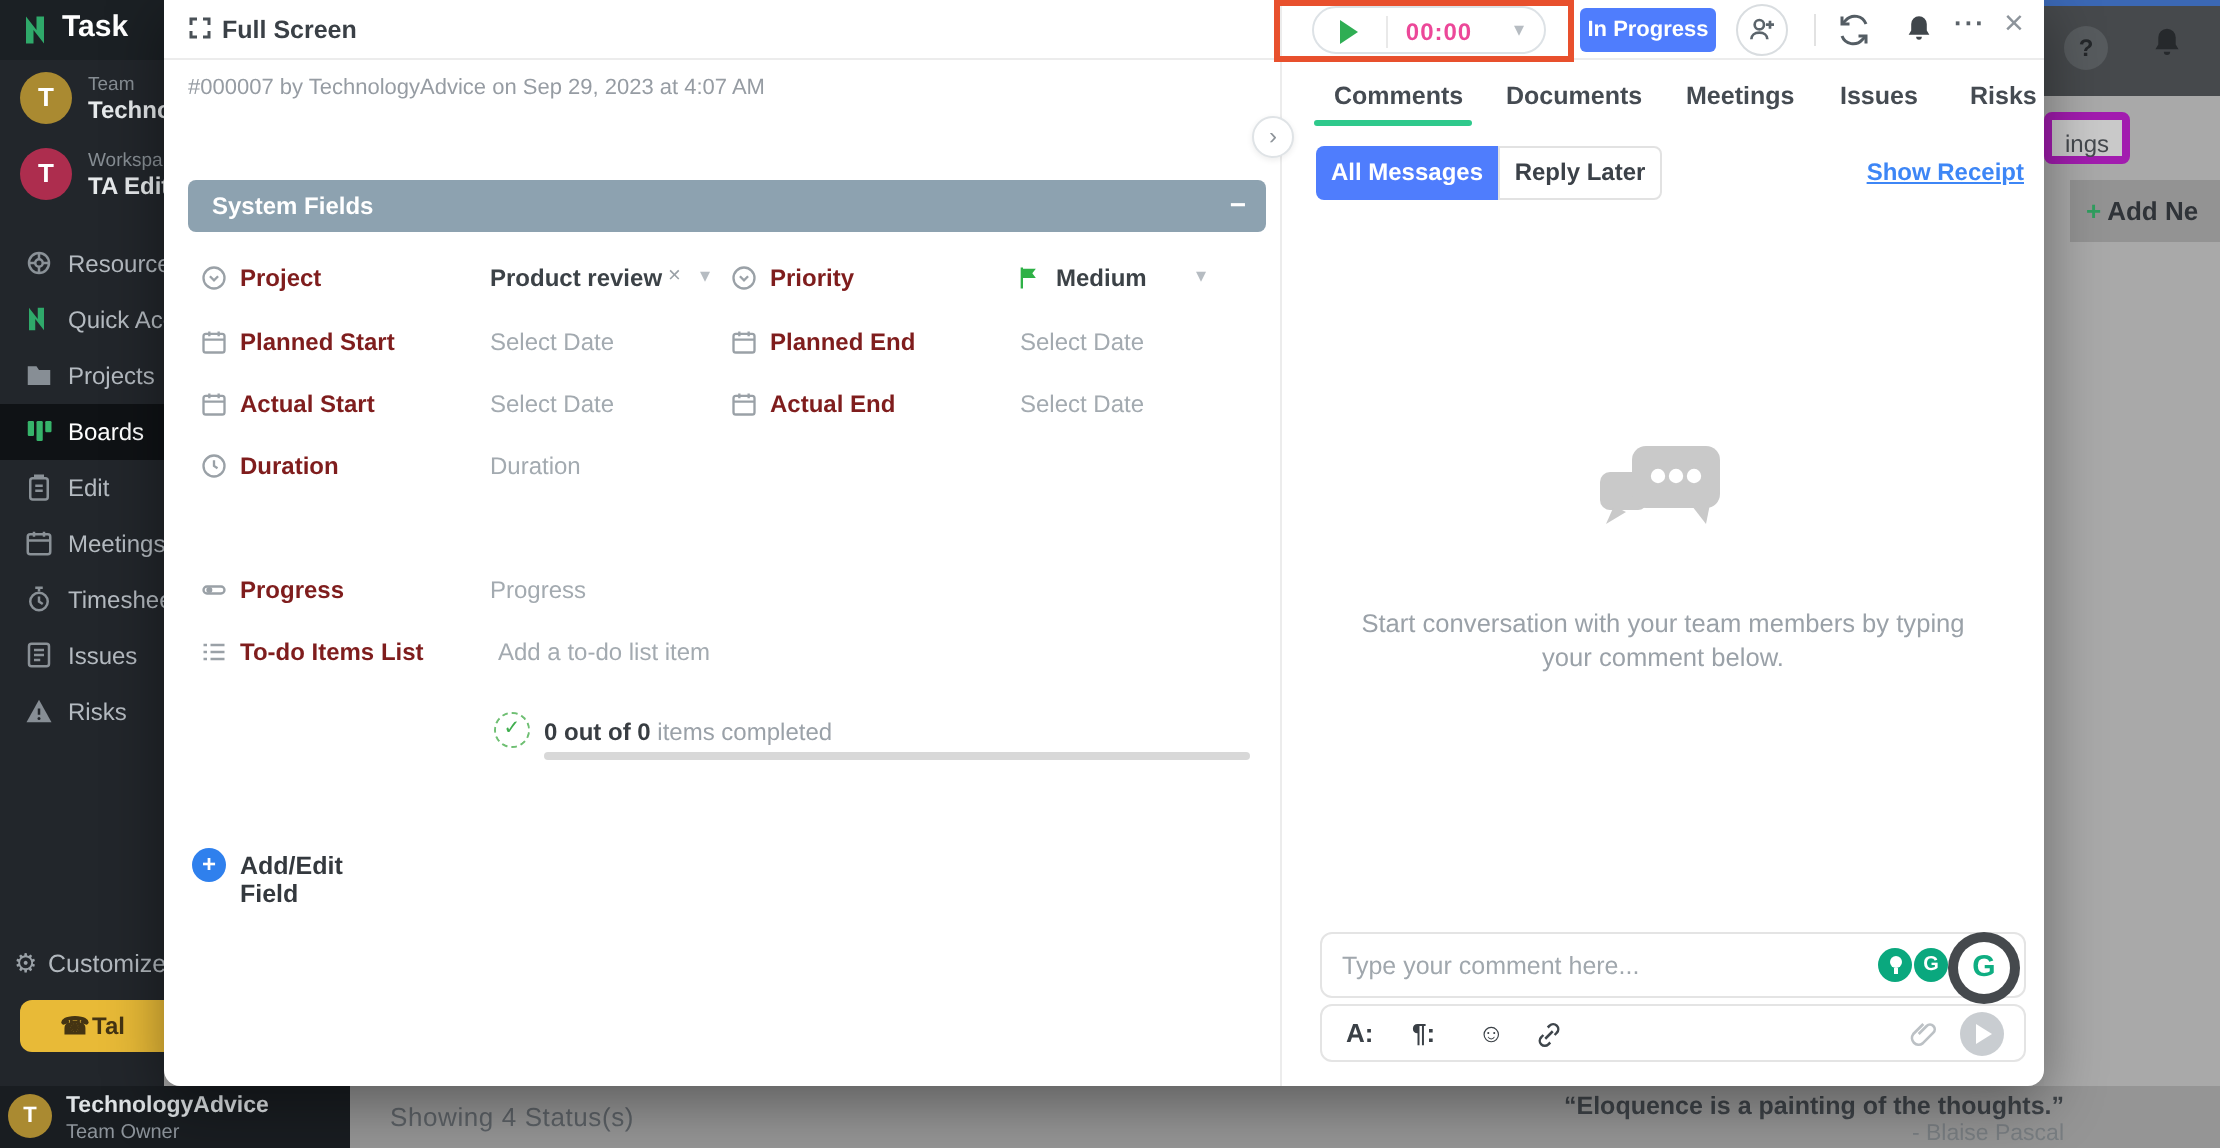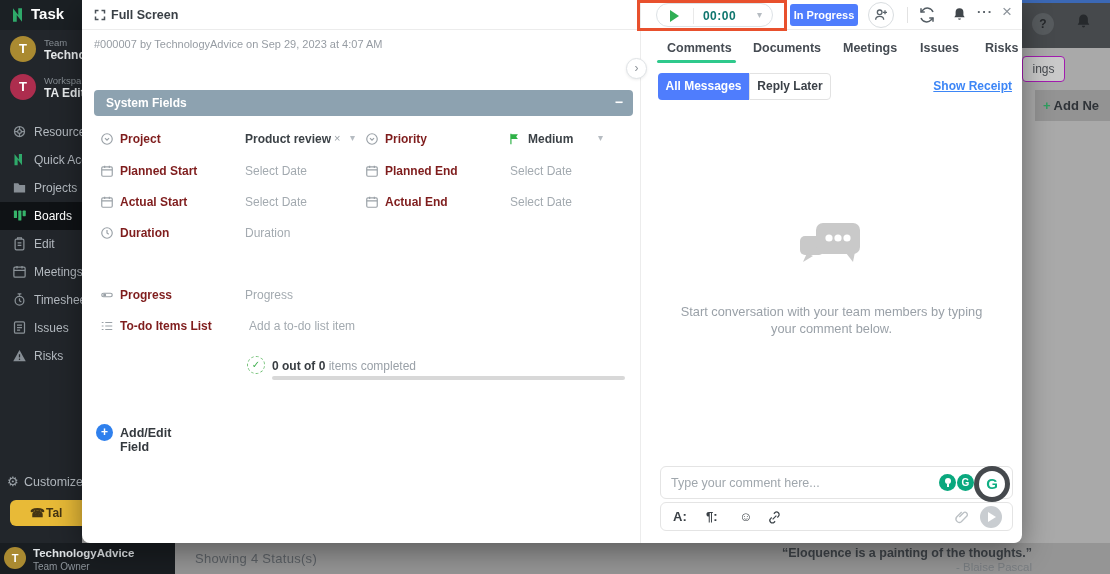--- a/index.html
+++ b/index.html
@@ -6,21 +6,21 @@
   html,body { width:1110px; height:574px; }
   body { font-family:"Liberation Sans", sans-serif; background:#a6a6a6; position:relative; overflow:hidden; }
   .abs { position:absolute; }
   .stage { position:relative; width:1110px; height:574px; overflow:hidden; }
 
   
   .bg-right { left:1022px; top:0; width:88px; height:543px; background:#a9a9a9; }
   .bg-topbar { left:0; top:0; right:0; height:48px; background:#46494c; }
   .bg-bluebar { left:0; top:0; right:0; height:3px; background:#3b68b5; }
   .bg-help { left:10px; top:13px; width:22px; height:22px; border-radius:50%; background:#575b5e; color:#24272a; font-size:12px; font-weight:bold; text-align:center; line-height:22px; }
-  .bg-tab { left:0; top:56px; width:43px; height:26px; background:#c9c9c9; border:1px solid #a21caf; border-radius:4px; color:#45494e; font-size:12px; text-align:center; line-height:24px; }
+  .bg-tab { left:0; top:56px; width:43px; height:26px; background:#c9c9c9; border:4px solid #a21caf; border-radius:4px; color:#45494e; font-size:12px; text-align:center; line-height:24px; }
   .bg-addnew { left:13px; top:90px; right:0; height:31px; background:#939393; color:#2f3338; font-size:13px; font-weight:600; line-height:31px; padding-left:8px; white-space:nowrap; overflow:hidden; }
   .bg-addnew .plus { color:#2f9e5f; font-weight:bold; margin-right:3px; }
   .bg-bottom { left:175px; top:543px; width:935px; height:31px; background:#959595; }
   .bg-status { left:20px; top:8px; color:#5c6166; font-size:13px; font-weight:500; letter-spacing:.3px; }
   .bg-quote { right:78px; top:3px; text-align:right; }
   .bg-quote .q1 { color:#3e4348; font-size:12.5px; font-weight:600; }
   .bg-quote .q2 { color:#797e82; font-size:11.5px; margin-top:1px; }
 
   
   .sidebar { left:0; top:0; width:82px; height:543px; background:#22262b; overflow:hidden; }
@@ -74,21 +74,21 @@
   .chev-circle { left:544px; top:58px; width:21px; height:21px; background:#fff; border:1px solid #dfe3e6; border-radius:50%; color:#8d9399; font-size:12px; text-align:center; line-height:19px; box-shadow:0 1px 3px rgba(0,0,0,.08); }
 
   
   .red-box { left:555px; top:0; width:150px; height:31px; border:3px solid #e8502d; z-index:60; }
 
   
   .rpane { left:559px; top:0; width:381px; height:543px; }
   .timer { left:15px; top:3px; width:117px; height:24px; border:1px solid #dde2e6; border-radius:12px; background:#fff; }
   .timer .play { position:absolute; left:13px; top:6px; width:0; height:0; border-left:9px solid #2fae54; border-top:6px solid transparent; border-bottom:6px solid transparent; }
   .timer .tdiv { position:absolute; left:36px; top:4px; width:1px; height:16px; background:#e9e9e9; }
-  .timer .tval { position:absolute; left:40px; right:30px; top:5px; text-align:center; color:#0f766e; font-size:12px; font-weight:700; letter-spacing:.5px; }
+  .timer .tval { position:absolute; left:40px; right:30px; top:5px; text-align:center; color:#ec4899; font-size:12px; font-weight:700; letter-spacing:.5px; }
   .timer .tcaret { position:absolute; right:10px; top:5px; color:#b6bcc2; font-size:10px; }
   .status-btn { left:149px; top:4px; width:68px; height:22px; background:#4f7dfd; border-radius:3px; color:#fff; font-size:11px; font-weight:600; text-align:center; line-height:22px; }
   .assign-btn { left:227px; top:2px; width:26px; height:26px; border:1px solid #d9dde0; border-radius:50%; }
   .tb-sep { left:266px; top:7px; width:1px; height:16px; background:#e2e2e2; }
   .tb-ico { top:6px; }
   .tb-dots { left:336px; top:4px; color:#5a6269; font-size:13px; font-weight:700; letter-spacing:1px; }
   .tb-close { left:361px; top:2px; color:#8d949b; font-size:17px; }
   .tab { top:41px; color:#454b52; font-size:12.5px; font-weight:600; }
   .tab-underline { left:16px; top:60px; width:79px; height:3px; background:#2fc98c; border-radius:2px; }
   .seg-all { left:17px; top:73px; width:91px; height:27px; background:#4f7dfd; border-radius:4px 0 0 4px; color:#fff; font-size:12px; font-weight:600; text-align:center; line-height:27px; }

